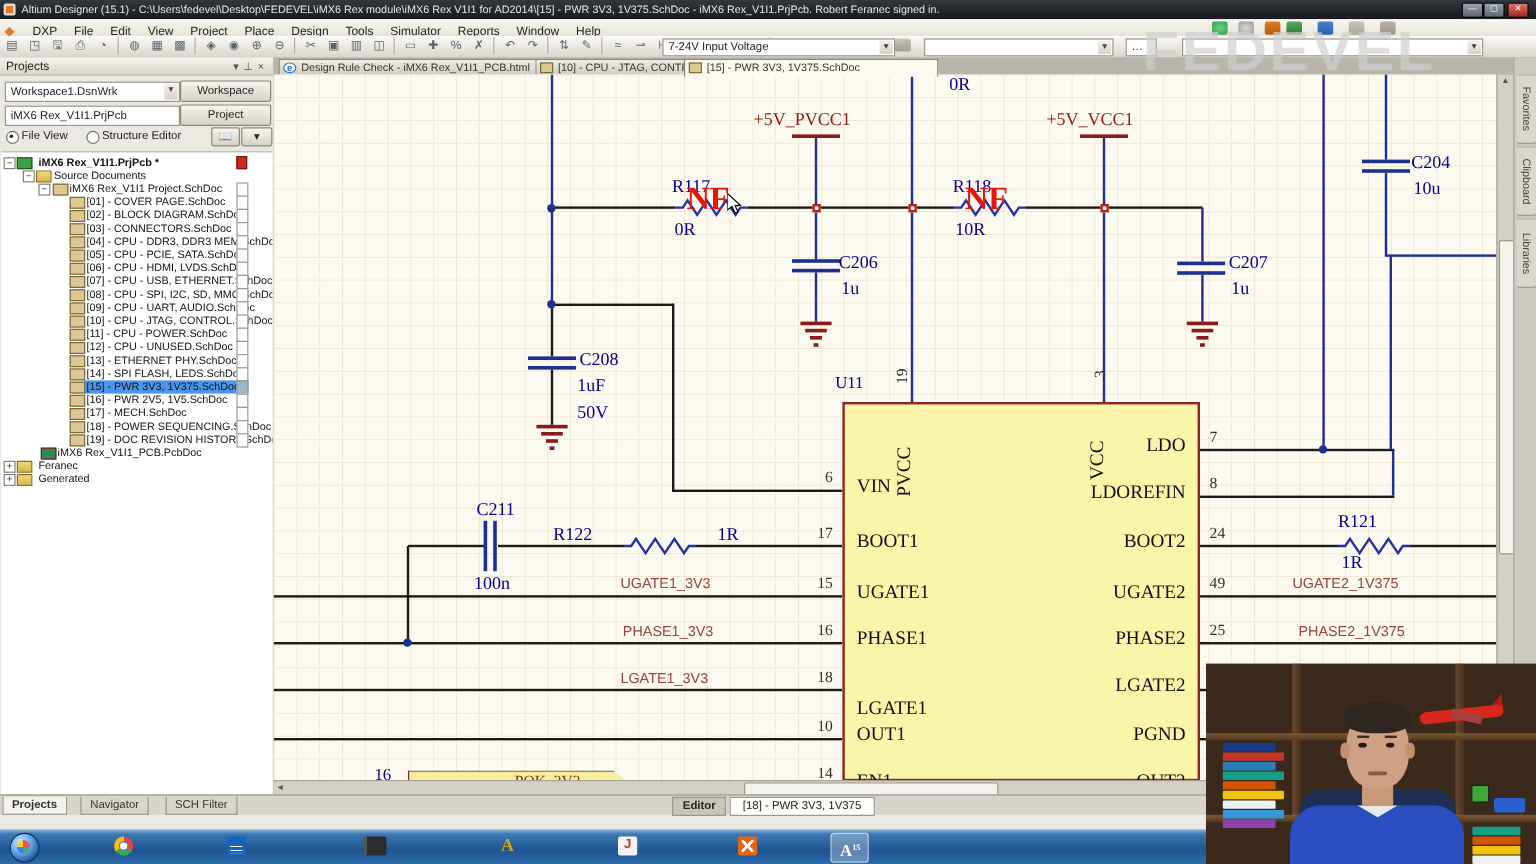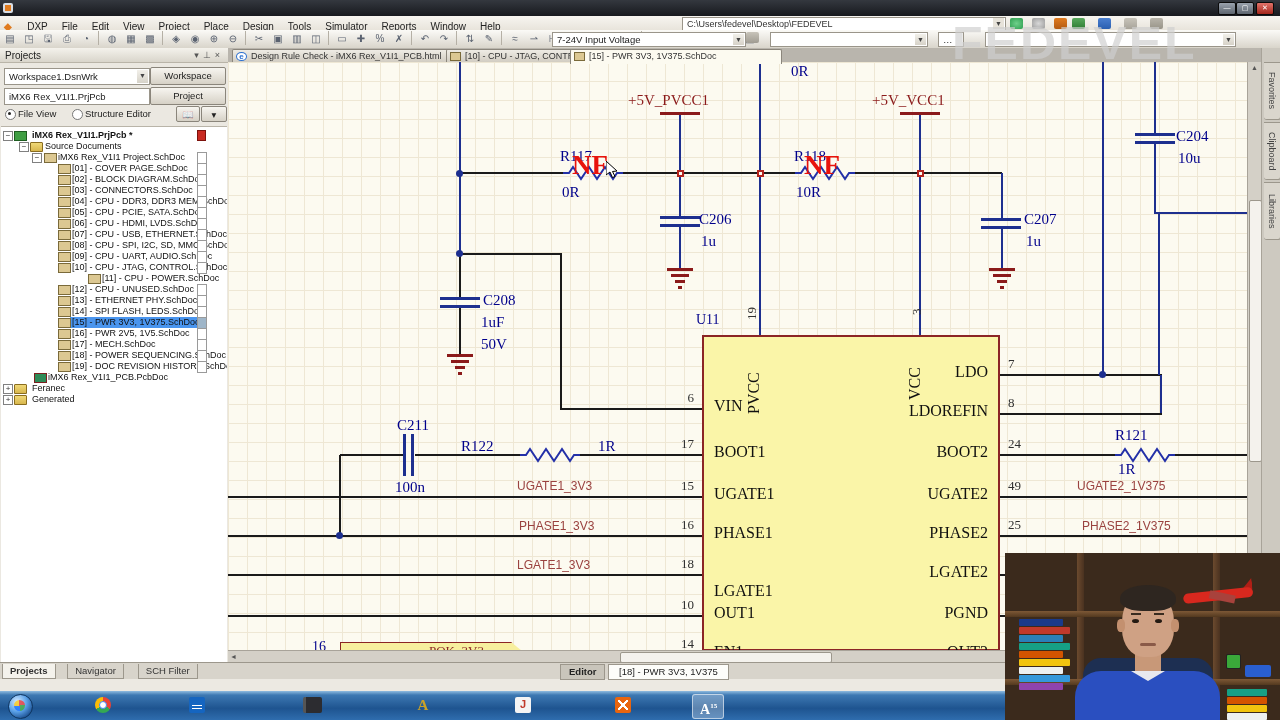--- a/index.html
+++ b/index.html
@@ -155,32 +155,29 @@
   #mouth{position:absolute;left:135px;top:90px;width:16px;height:3px;background:#8a5a48;border-radius:2px;}
   #cursor-svg{position:absolute;z-index:20;}
 </style>
 </head>
 <body>
 
 <div id="stage">
 
   <div id="titlebar" class="abs">
     <span class="appico"></span>
+    <span id="title-text">Altium Designer (15.1) - C:\Users\fedevel\Desktop\FEDEVEL\iMX6 Rex module\iMX6 Rex V1I1 for AD2014\[15] - PWR 3V3, 1V375.SchDoc - iMX6 Rex_V1I1.PrjPcb. Robert Feranec signed in.</span>
     <span class="winbtn" style="right:44px">—</span>
     <span class="winbtn" style="right:26px">▢</span>
     <span class="winbtn" id="btn-close" style="right:6px">✕</span>
   </div>
 
   <div id="menubar" class="abs">
     <span class="menu-item" style="padding:0 4px;color:#e07b1f;font-weight:bold">◆</span>
     <span id="menu-items"><span class="menu-item">DXP</span><span class="menu-item">File</span><span class="menu-item">Edit</span><span class="menu-item">View</span><span class="menu-item">Project</span><span class="menu-item">Place</span><span class="menu-item">Design</span><span class="menu-item">Tools</span><span class="menu-item">Simulator</span><span class="menu-item">Reports</span><span class="menu-item">Window</span><span class="menu-item">Help</span></span>
-    <span id="menu-path" class="abs">
-      <span>C:\Users\fedevel\Desktop\FEDEVEL</span>
-      <span class="dd">▼</span>
-    </span>
     <span class="mini-ico" style="left:1010px;background:radial-gradient(#6fd08a,#2e9e4f)"></span>
     <span class="mini-ico" style="left:1032px;background:radial-gradient(#d8d8d8,#9a9a9a)"></span>
     <span class="mini-ico" style="left:1054px;background:linear-gradient(#e07b1f,#b35a10)"></span>
     <span class="mini-ico" style="left:1072px;background:linear-gradient(#58a85c,#2e7d32)"></span>
     <span class="mini-ico" style="left:1098px;background:linear-gradient(#4a7fd0,#2a5fb0)"></span>
     <span class="mini-ico" style="left:1124px;background:linear-gradient(#c8c4ba,#a8a49a)"></span>
     <span class="mini-ico" style="left:1150px;background:linear-gradient(#b8b4aa,#989488)"></span>
   </div>
 
   <div id="toolbar" class="abs">
@@ -282,21 +279,21 @@
         <div class="trow" style="top: 124px;">
           <div class="tico sheet" style="left: 57px;"></div>
           <div style="position: absolute; left: 71px; top: 0px;">[09] - CPU - UART, AUDIO.SchDoc</div>
           <div class="tpage" style="left: 196px;"></div>
         </div>
         <div class="trow" style="top: 135px;">
           <div class="tico sheet" style="left: 57px;"></div>
           <div style="position: absolute; left: 71px; top: 0px;">[10] - CPU - JTAG, CONTROL.SchDoc</div>
           <div class="tpage" style="left: 196px;"></div>
         </div>
-        <div class="trow" style="top: 146px; margin-left: 30px;">
+        <div class="trow" style="top: 146px;">
           <div class="tico sheet" style="left: 57px;"></div>
           <div style="position: absolute; left: 71px; top: 0px;">[11] - CPU - POWER.SchDoc</div>
           <div class="tpage" style="left: 196px;"></div>
         </div>
         <div class="trow" style="top: 157px;">
           <div class="tico sheet" style="left: 57px;"></div>
           <div style="position: absolute; left: 71px; top: 0px;">[12] - CPU - UNUSED.SchDoc</div>
           <div class="tpage" style="left: 196px;"></div>
         </div>
         <div class="trow" style="top: 168px;">

